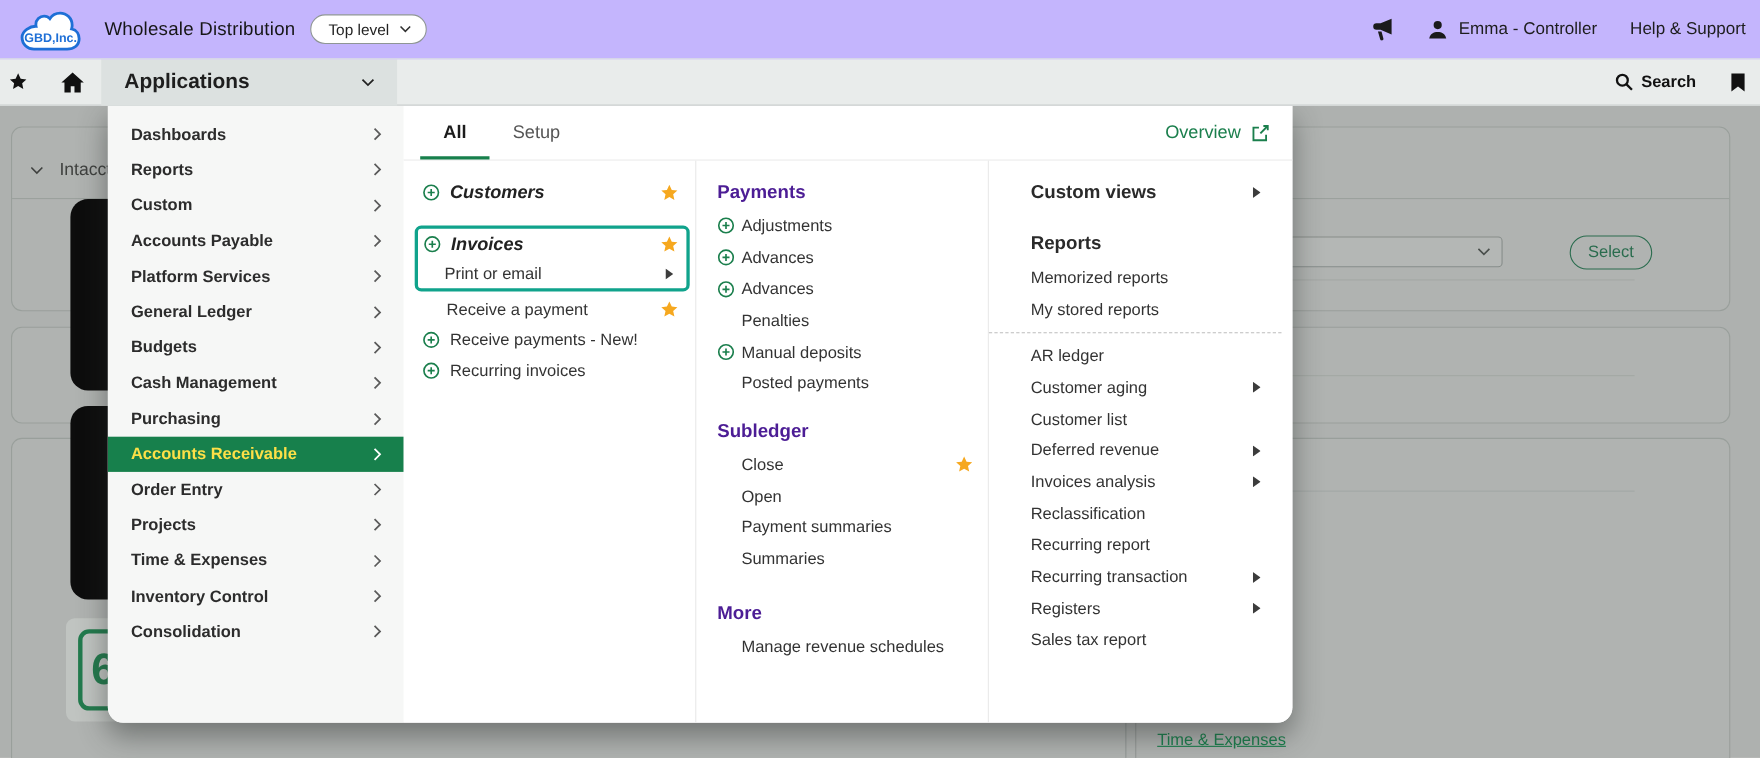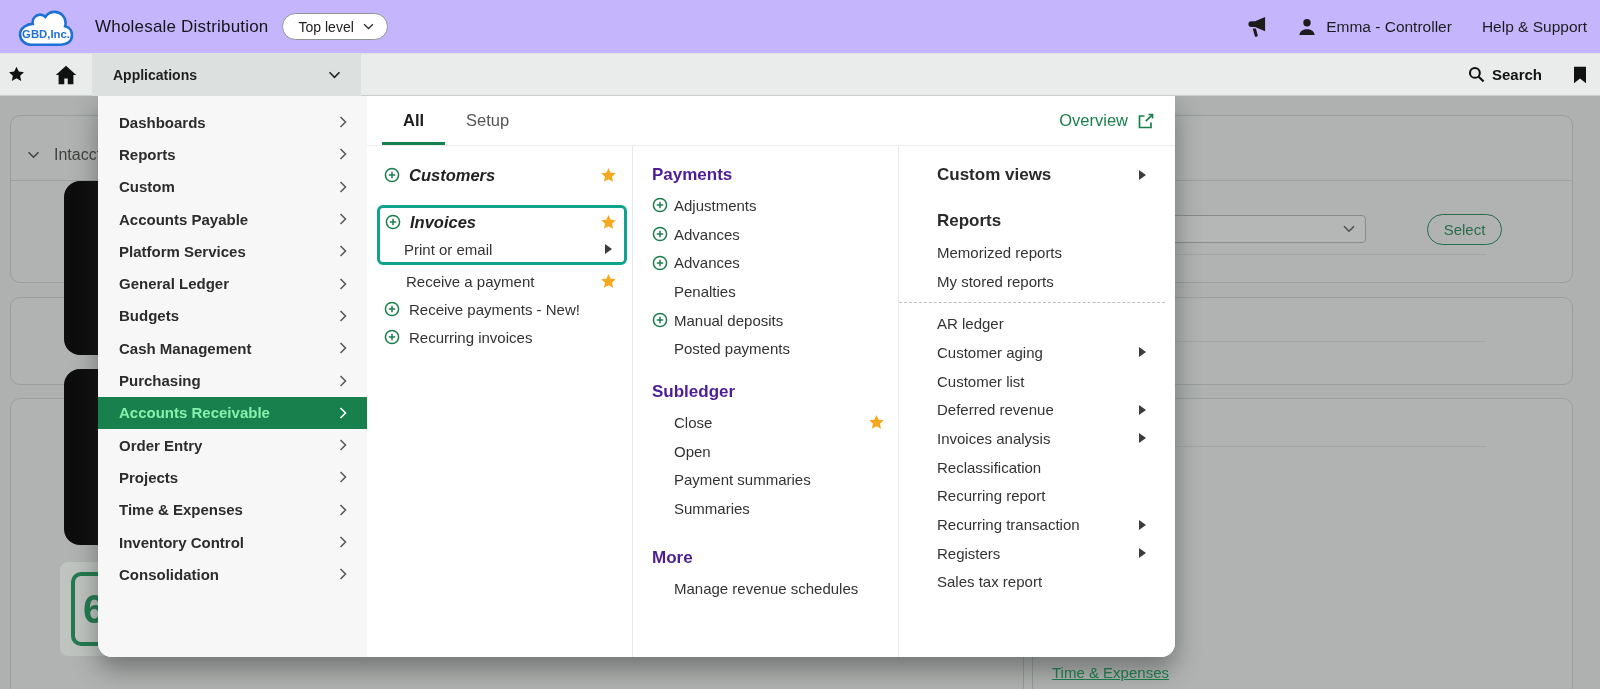--- a/index.html
+++ b/index.html
@@ -20,21 +20,21 @@
   .user-btn { display:flex; align-items:center; gap:9px; font-size:15.5px; color:#1d1d1d;
               margin-left:29px; background:none; border:none; cursor:pointer; font-family:inherit; }
   .help-link { margin-left:30px; font-size:15.5px; color:#1d1d1d; text-decoration:none; }
 
   
   .toolbar { position:absolute; top:54px; left:0; right:0; height:42px; background:#e9eceb;
              display:flex; align-items:center; z-index:25; border-bottom:1px solid #c9cecd; }
   .tb-star { margin-left:8px; }
   .tb-home { margin-left:30px; }
   .apps-btn { margin-left:15px; width:269px; height:42px; background:#dce1e0; border:none;
-              display:flex; align-items:center; padding:0 20px 0 21px; font-size:14px; font-weight:bold;
+              display:flex; align-items:center; padding:0 20px 0 21px; font-size:19px; font-weight:bold;
               color:#1e1e1e; cursor:pointer; font-family:inherit; }
   .apps-btn svg { margin-left:auto; }
   .toolbar-right { margin-left:auto; display:flex; align-items:center; padding-right:13px; }
   .search-btn { display:flex; align-items:center; gap:7px; font-size:15px; font-weight:bold;
                 color:#111; background:none; border:none; cursor:pointer; font-family:inherit; }
   .tb-bookmark { margin-left:31px; }
 
   
   .content { position:absolute; top:96px; left:0; right:0; bottom:0; background:#aeb1af; overflow:hidden; }
   .bg-card { position:absolute; border:1px solid #999f9b; border-radius:10px; background:#b0b3b1; }
@@ -58,21 +58,21 @@
                     text-decoration:underline; }
 
   
   .menu { position:absolute; left:98px; top:0; width:1077px; height:561px; display:flex; z-index:10;
           border-radius:0 0 14px 14px; box-shadow:0 12px 26px rgba(35,40,38,.45); background:#fff;
           overflow:hidden; }
   .menu-side { width:269px; flex:none; background:#f6f7f6; padding-top:10px; }
   .side-item { height:32.3px; display:flex; align-items:center; padding:0 20px 0 21px; font-size:15px;
                font-weight:600; color:#2c2c2c; cursor:pointer; }
   .side-item svg { margin-left:auto; color:#5b5b5b; }
-  .side-item.selected { background:#17804C; color:#86efac; }
+  .side-item.selected { background:#17804C; color:#fde047; }
   .side-item.selected svg { color:#fff; }
 
   .menu-fly { flex:1; background:#fff; display:flex; flex-direction:column; }
   .fly-tabs { height:50px; flex:none; display:flex; align-items:stretch; padding-left:15px;
               border-bottom:1px solid #ececec; }
   .tab { display:flex; align-items:center; padding:0 21px; font-size:16.5px; color:#555; cursor:pointer; }
   .tab.active { color:#1c1c1c; font-weight:bold; box-shadow:inset 0 -3px 0 #17804C; }
   .overview { margin-left:auto; display:flex; align-items:center; gap:9px; padding-right:20px;
               color:#1B7F4D; font-size:16.5px; text-decoration:none; cursor:pointer; }
 

